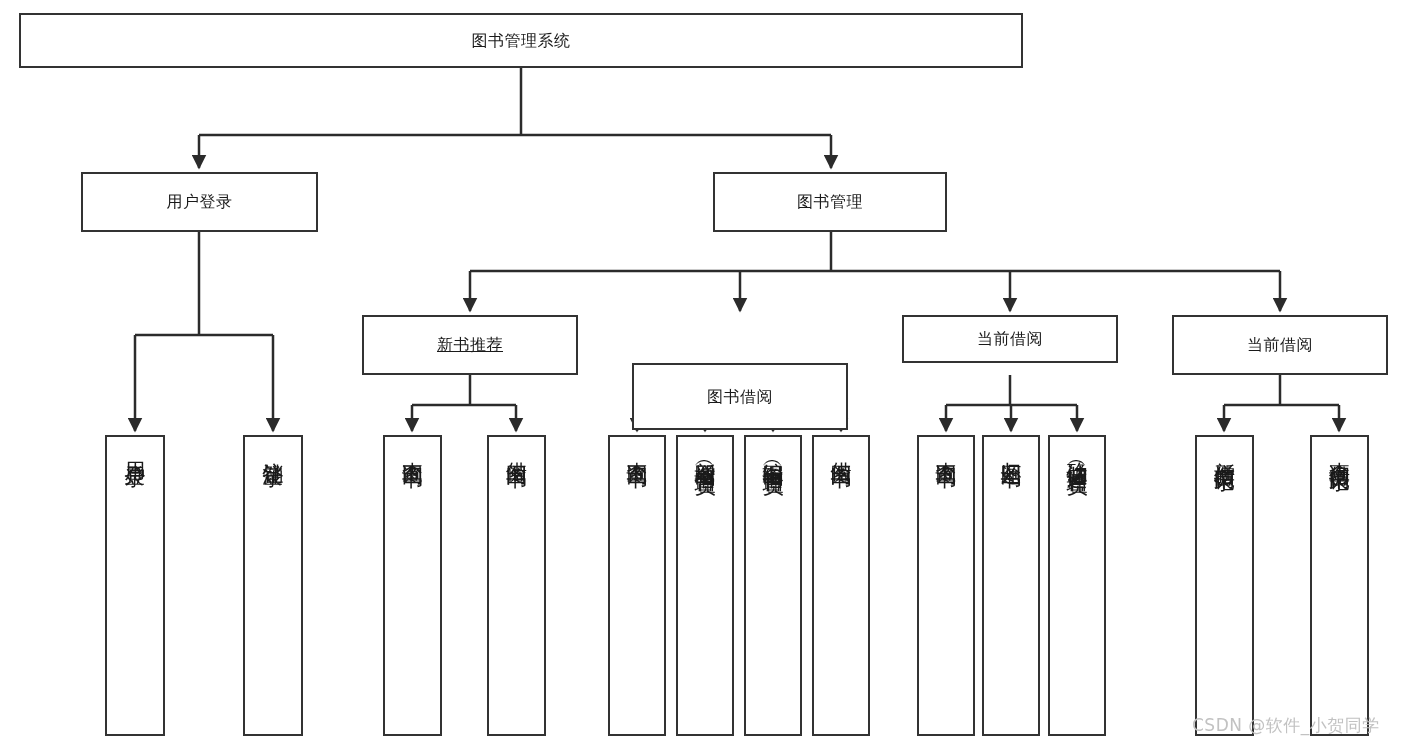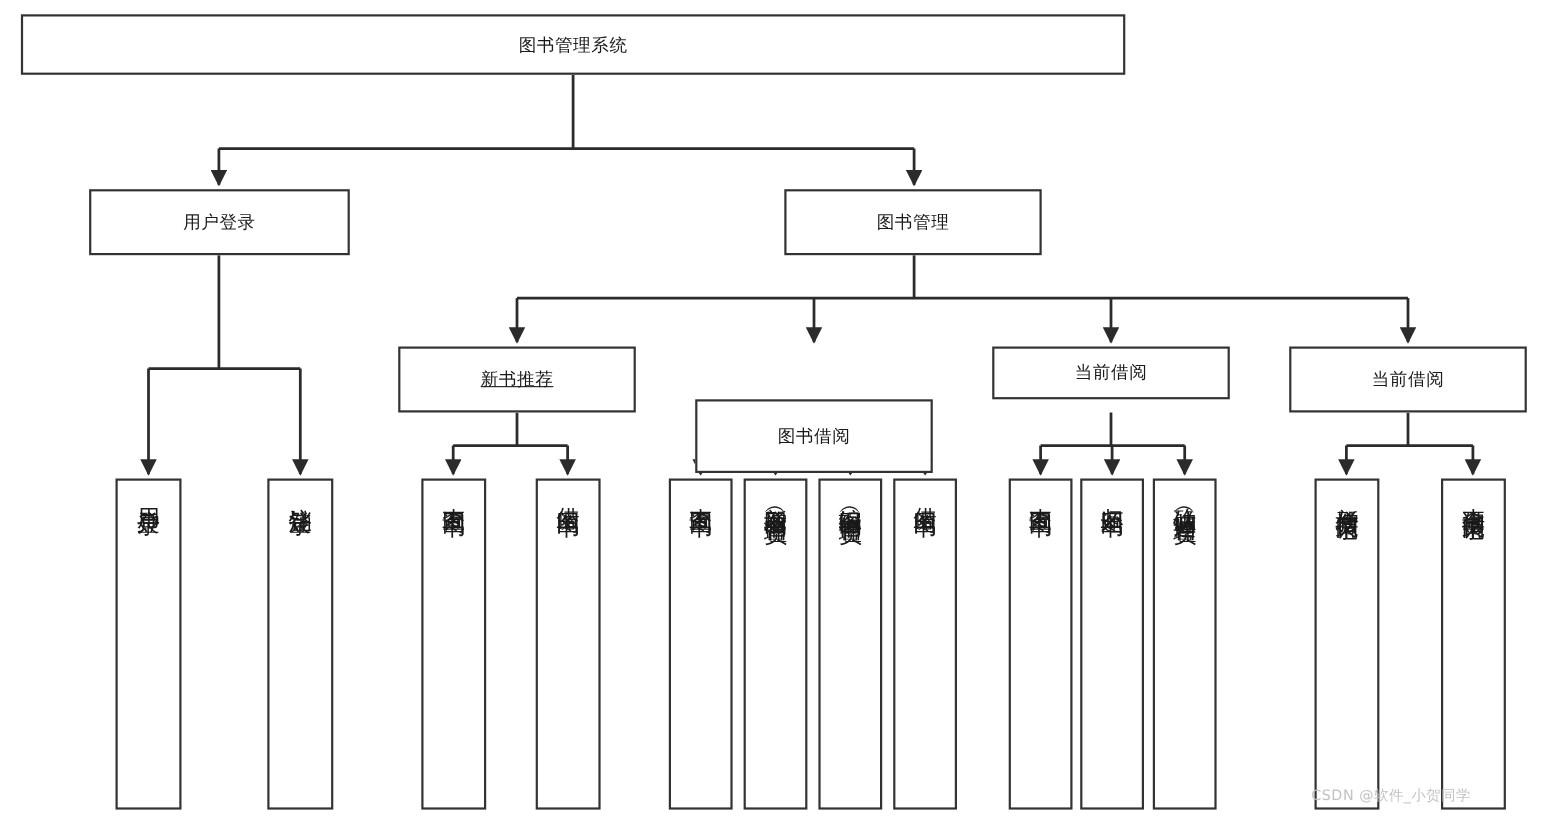--- a/index.html
+++ b/index.html
@@ -55,21 +55,21 @@
   .node.vert .label {
     writing-mode: vertical-rl;
     text-orientation: upright;
     font-size: 21px;
     line-height: 1.05;
     letter-spacing: 2px;
     white-space: nowrap;
   }
   .watermark {
     position: absolute;
-    font-size: 13px;
+    font-size: 17px;
     color: #c2c2c2;
     white-space: nowrap;
     letter-spacing: 0.5px;
     font-family: "DejaVu Sans", "Liberation Sans", sans-serif;
   }
 </style>
 </head>
 <body>
 
 <div id="canvas">

